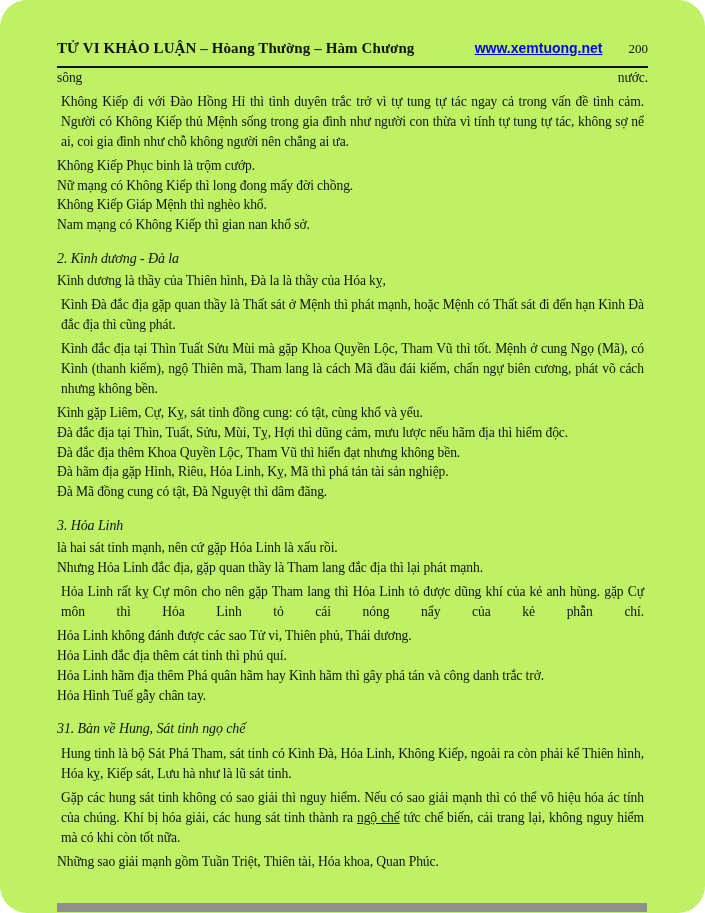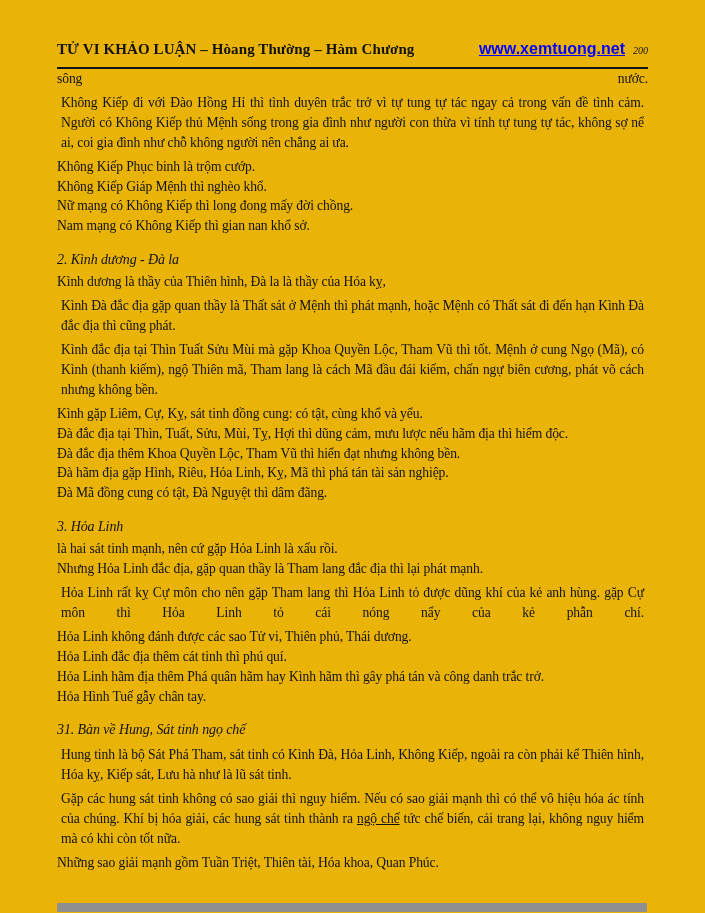--- a/index.html
+++ b/index.html
@@ -1,54 +1,54 @@
 <!DOCTYPE html>
 <html><head>
 <meta charset="utf-8">
 <style>
   html, body { margin: 0; padding: 0; background: #ffffff; }
   .page {
     position: relative;
     width: 705px;
     height: 913px;
-    background: #eab308;
+    background: #bef264;
     overflow: hidden;
     font-family: "Liberation Serif", "DejaVu Serif", serif;
     color: #121212;
     box-sizing: border-box;
     padding: 0 57px;
+    border-radius: 27px;
   }
   .header {
     display: flex;
     align-items: baseline;
     padding-top: 40px;
     padding-bottom: 9px;
     border-bottom: 2px solid #141414;
   }
   .header .title {
     flex: 1;
     font-weight: bold;
     font-size: 15px;
     letter-spacing: 0.1px;
     white-space: nowrap;
   }
   .header .site-link {
     font-family: "Liberation Sans", "DejaVu Sans", sans-serif;
     font-weight: bold;
-    font-size: 16px;
+    font-size: 14px;
     color: #0000ff;
     text-decoration: underline;
-    margin-right: 8px;
+    margin-right: 26px;
     cursor: pointer;
     white-space: nowrap;
   }
   .header .page-number {
-    font-size: 10px;
+    font-size: 13px;
     white-space: nowrap;
-    font-style: italic;
   }
   .content {
     font-size: 13.6px;
     line-height: 19.9px;
     letter-spacing: -0.1px;
   }
   .split-line {
     display: flex;
     justify-content: space-between;
   }
@@ -86,22 +86,22 @@
 
   <div class="content">
 
     <div class="split-line">
       <span>sông</span>
       <span>nước.</span>
     </div>
 
     <p class="para">Không Kiếp đi với Đào Hồng Hỉ thì tình duyên trắc trở vì tự tung tự tác ngay cả trong vấn đề tình cảm. Người có Không Kiếp thủ Mệnh sống trong gia đình như người con thừa vì tính tự tung tự tác, không sợ nể ai, coi gia đình như chỗ không người nên chẳng ai ưa.</p>
     <p class="line">Không Kiếp Phục binh là trộm cướp.</p>
+    <p class="line">Nữ mạng có Không Kiếp thì long đong mấy đời chồng.</p>
     <p class="line">Không Kiếp Giáp Mệnh thì nghèo khổ.</p>
-    <p class="line">Nữ mạng có Không Kiếp thì long đong mấy đời chồng.</p>
     <p class="line">Nam mạng có Không Kiếp thì gian nan khổ sở.</p>
 
     <h2 class="heading">2. Kình dương - Đà la</h2>
     <p class="line">Kình dương là thầy của Thiên hình, Đà la là thầy của Hóa kỵ,</p>
     <p class="para">Kình Đà đắc địa gặp quan thầy là Thất sát ở Mệnh thì phát mạnh, hoặc Mệnh có Thất sát đi đến hạn Kình Đà đắc địa thì cũng phát.</p>
     <p class="para">Kình đắc địa tại Thìn Tuất Sửu Mùi mà gặp Khoa Quyền Lộc, Tham Vũ thì tốt. Mệnh ở cung Ngọ (Mã), có Kình (thanh kiếm), ngộ Thiên mã, Tham lang là cách Mã đầu đái kiếm, chấn ngự biên cương, phát võ cách nhưng không bền.</p>
     <p class="line">Kình gặp Liêm, Cự, Kỵ, sát tinh đồng cung: có tật, cùng khổ và yểu.</p>
     <p class="line">Đà đắc địa tại Thìn, Tuất, Sửu, Mùi, Tỵ, Hợi thì dũng cảm, mưu lược nếu hãm địa thì hiểm độc.</p>
     <p class="line">Đà đắc địa thêm Khoa Quyền Lộc, Tham Vũ thì hiển đạt nhưng không bền.</p>
     <p class="line">Đà hãm địa gặp Hình, Riêu, Hỏa Linh, Kỵ, Mã thì phá tán tài sản nghiệp.</p>

